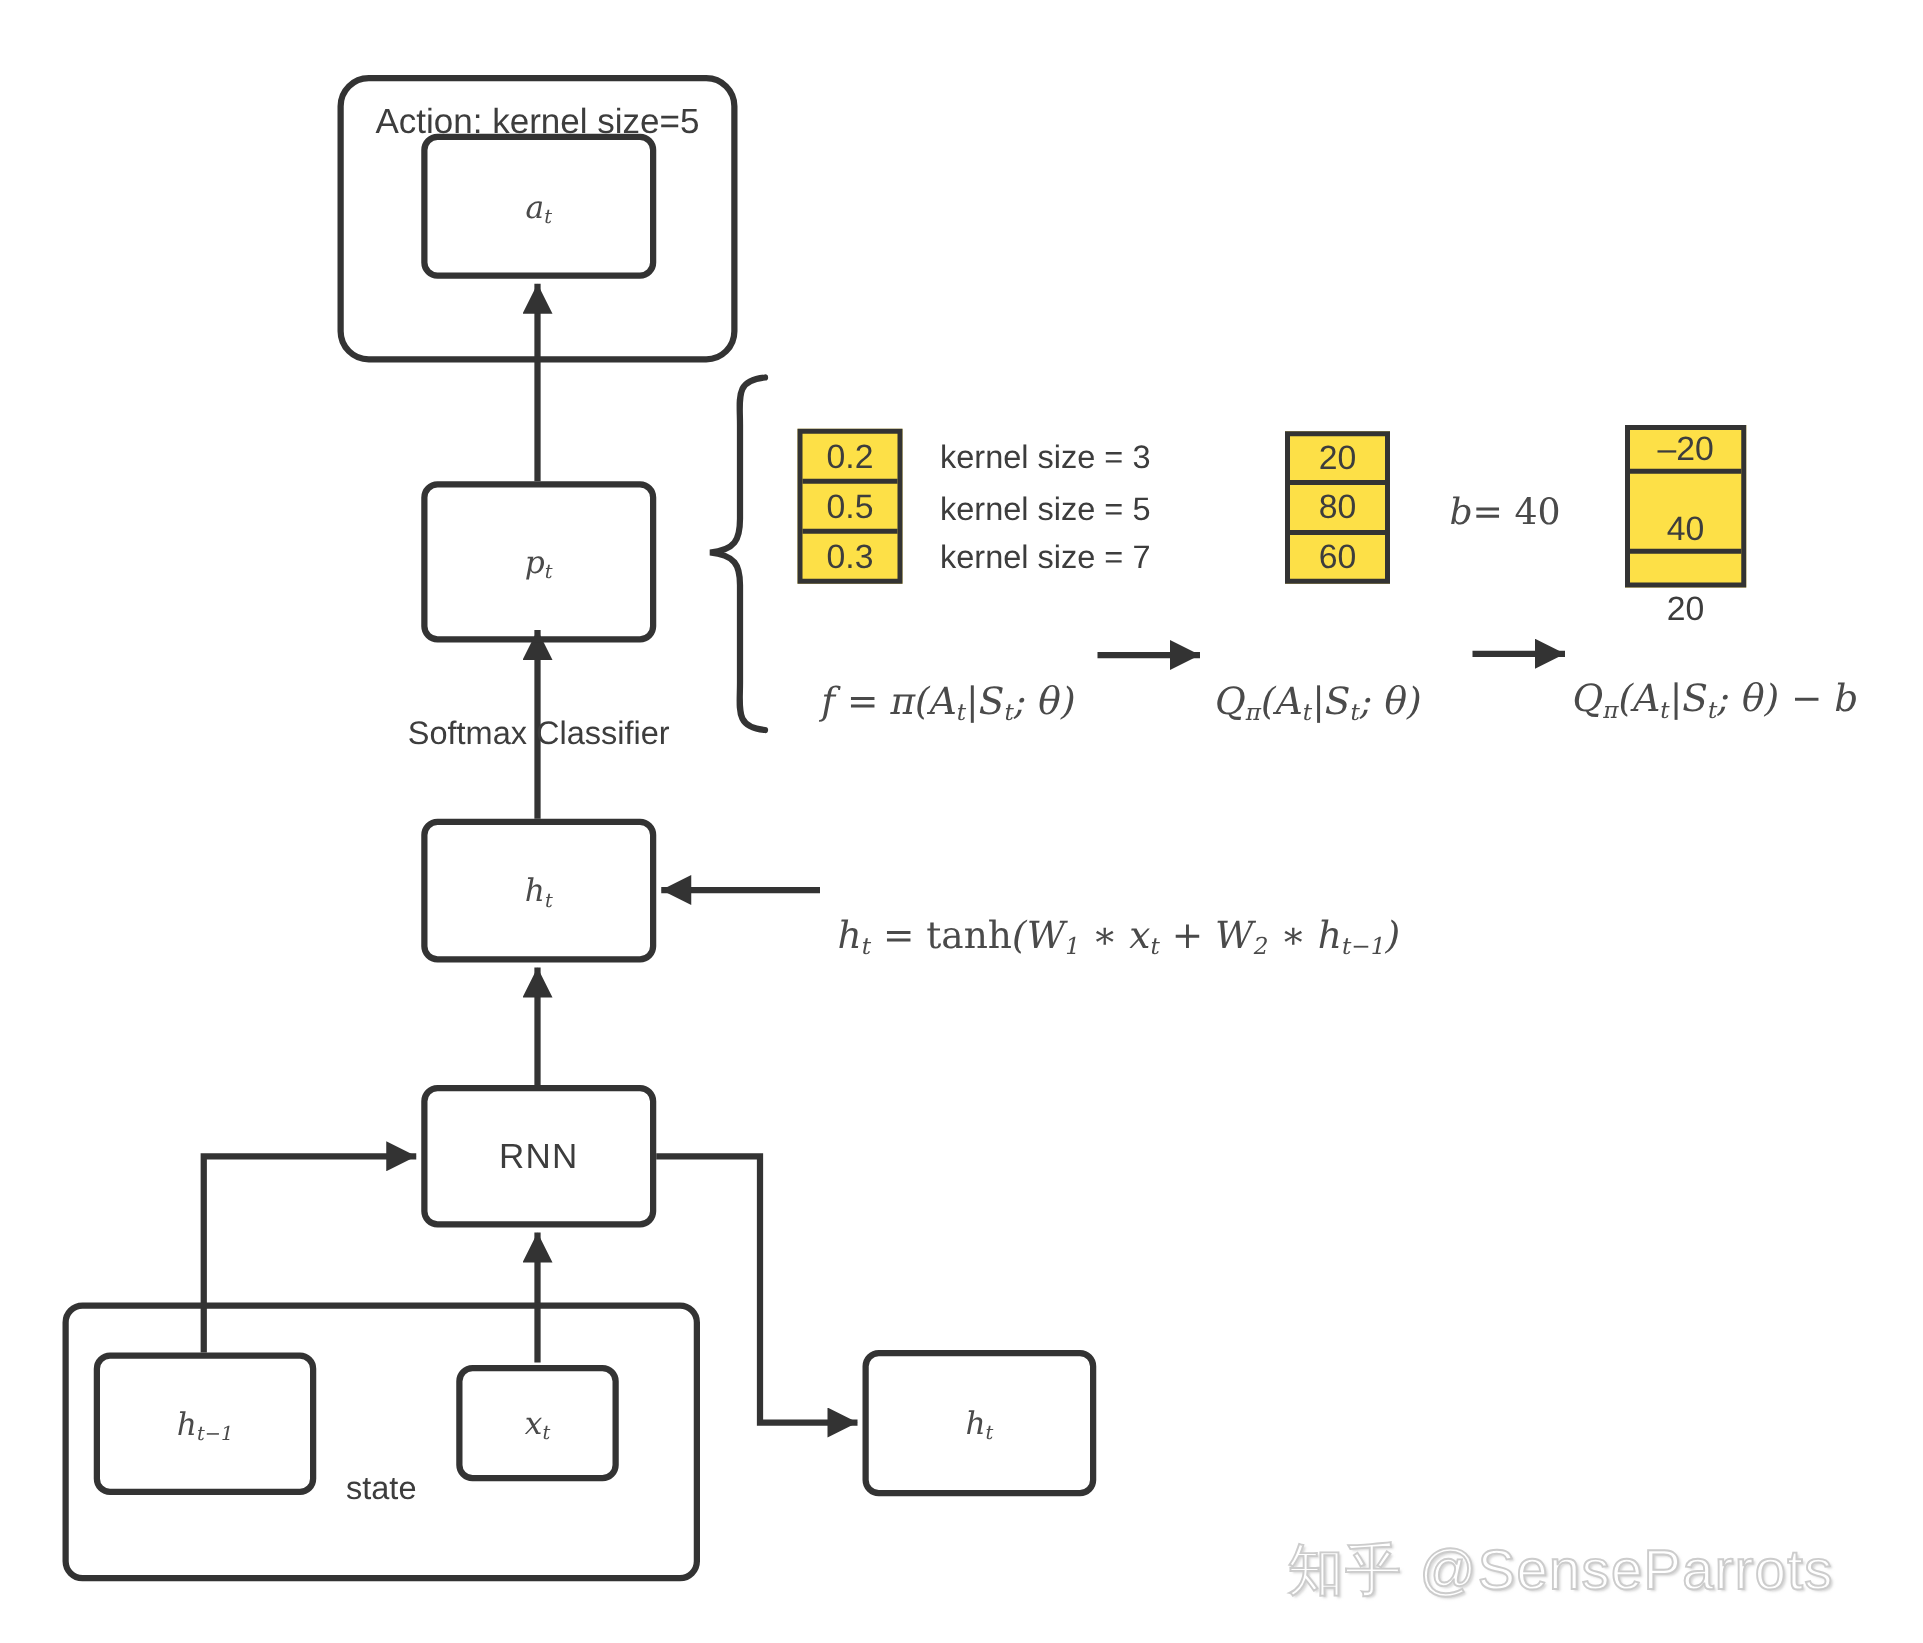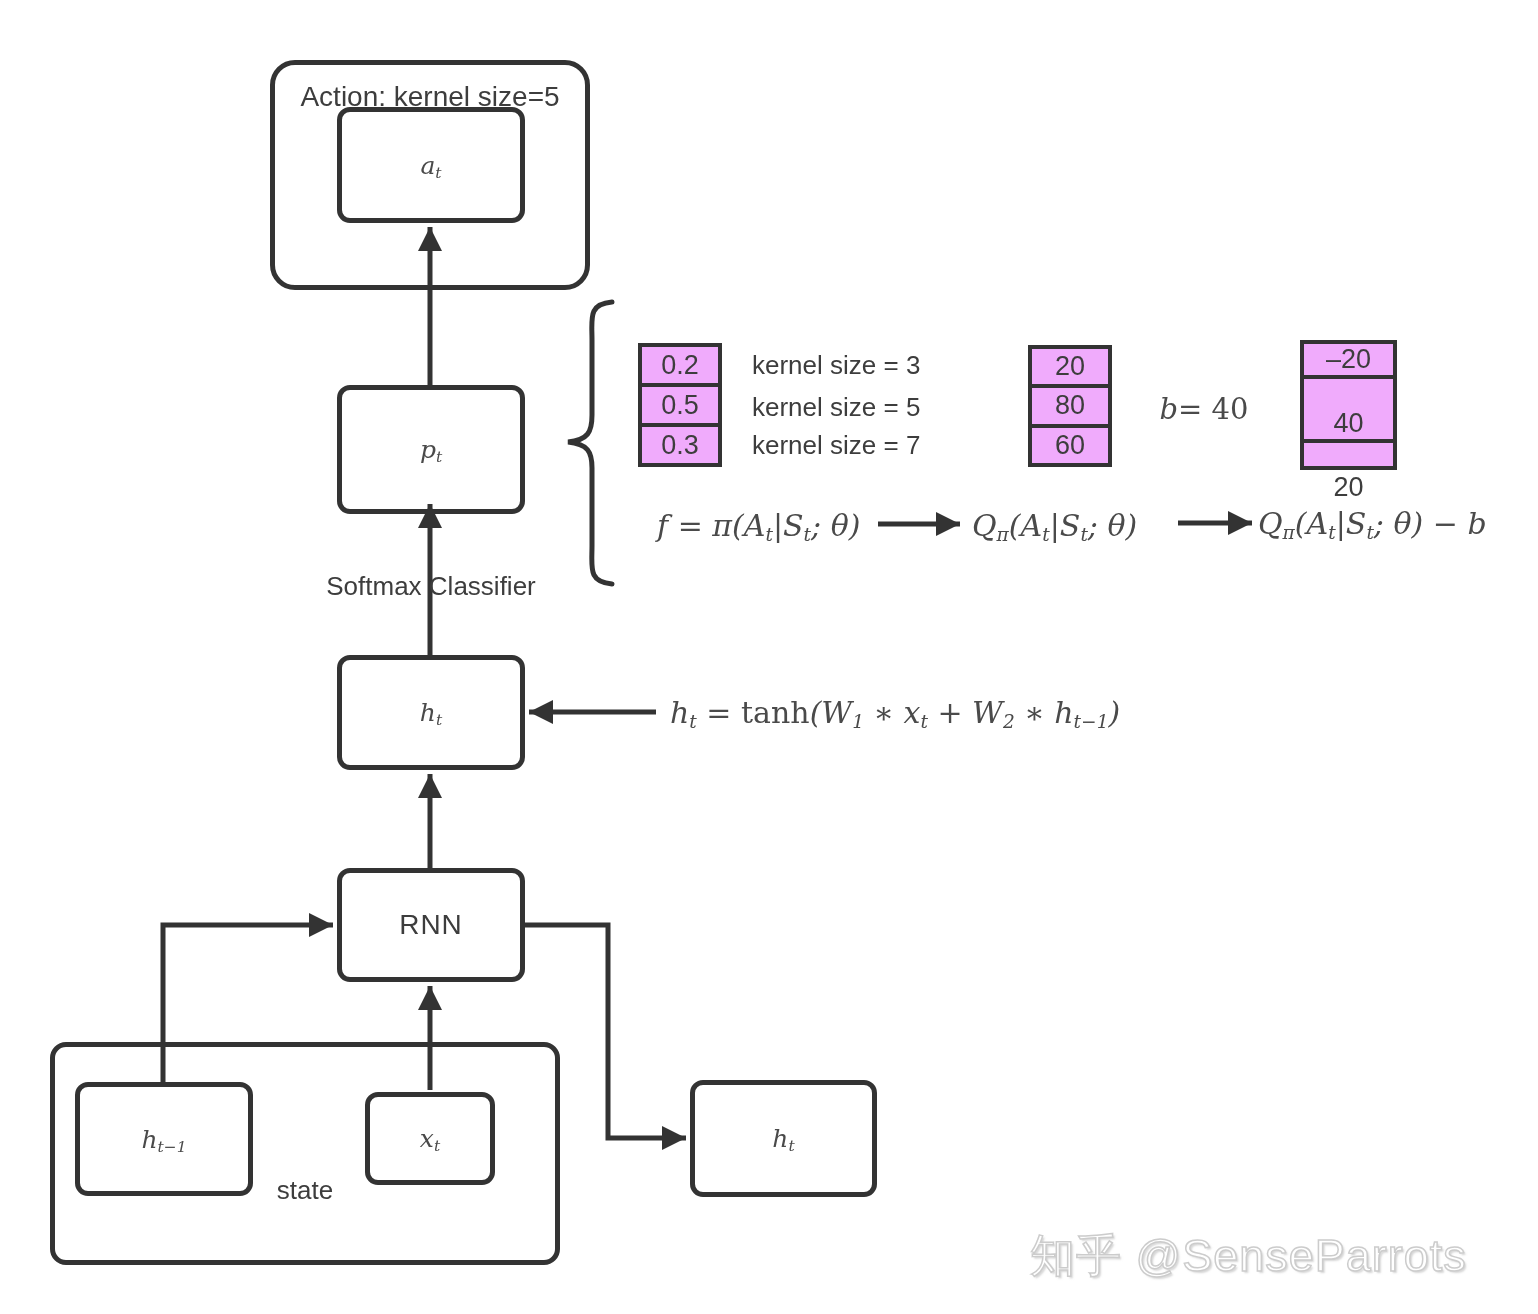--- a/index.html
+++ b/index.html
@@ -18,25 +18,25 @@
        box-sizing:border-box;display:flex;align-items:center;justify-content:center;background:transparent;}
   .math{font-family:"DejaVu Serif","Liberation Serif",serif;font-style:italic;color:var(--math);}
   .math .rm{font-style:normal;}
   sub{font-size:0.62em;line-height:0;vertical-align:-0.28em;}
   .boxlabel{font-size:25px;}
   .sans{font-family:"Liberation Sans",sans-serif;color:var(--text);}
   .txt{position:absolute;z-index:3;white-space:nowrap;display:flex;align-items:center;}
   .center{justify-content:center;text-align:center;}
   .table{position:absolute;z-index:2;border:4px solid var(--stroke);box-sizing:border-box;
          display:flex;flex-direction:column;font-family:"Liberation Sans",sans-serif;
-         color:var(--text);font-size:27px;background:#f0abfc;}
+         color:var(--text);font-size:27px;background:#fde047;}
   .table .cell{flex:1;display:flex;align-items:center;justify-content:center;
                border-bottom:4px solid var(--stroke);}
   .table .cell:last-child{border-bottom:none;}
-  .formula{font-size:30px;}
+  .formula{font-size:30px;margin-top:36px;}
   .watermark{position:absolute;z-index:4;font-size:45px;color:#ffffff;letter-spacing:1px;
              -webkit-text-stroke:1.5px var(--wm-outline);
              text-shadow:2px 2px 2px rgba(180,180,180,.55);}
   .inboxlabel{position:absolute;left:0;right:0;top:16px;text-align:center;font-size:28px;}
 </style>
 </head>
 <body>
 
 <div class="canvas">
 

